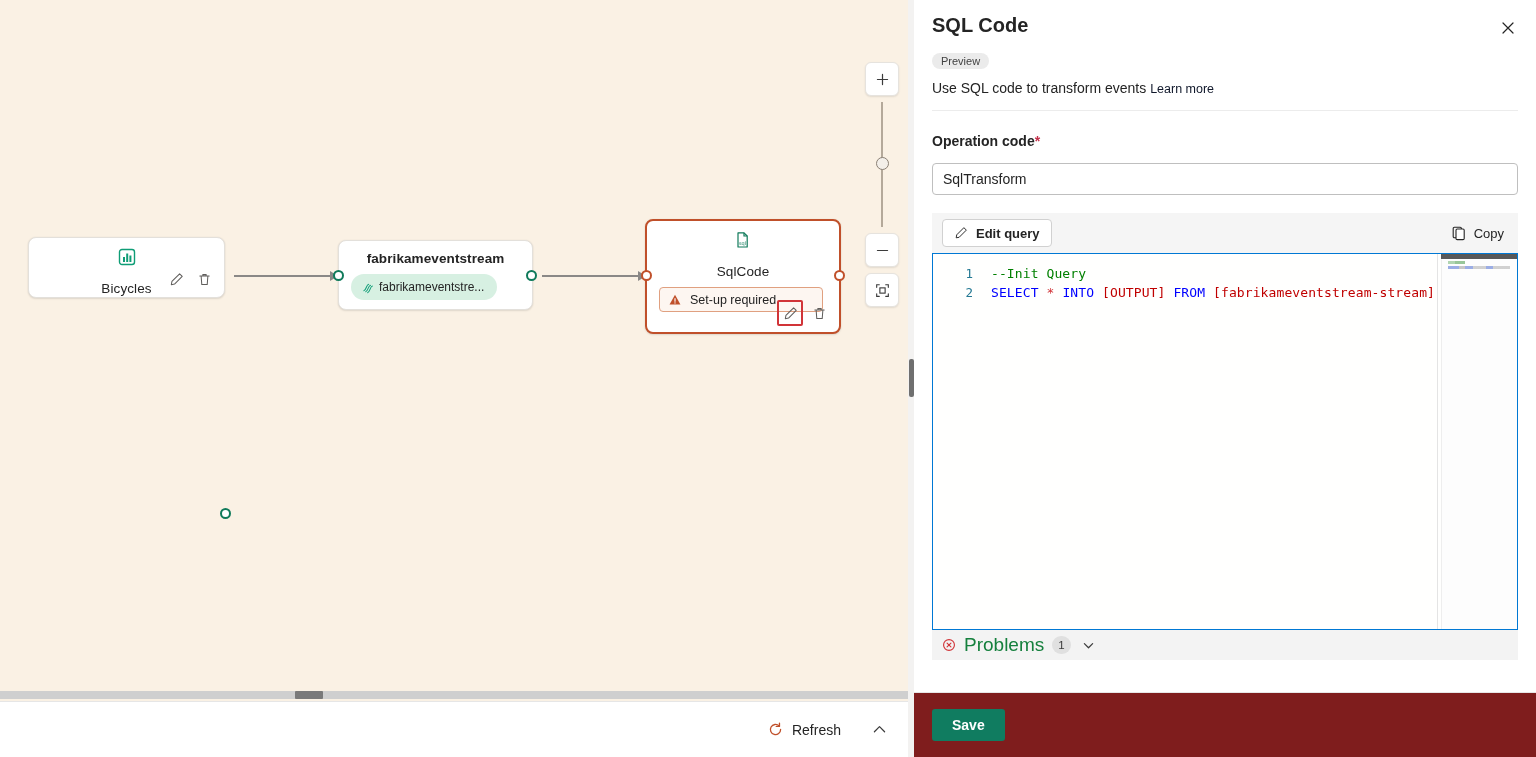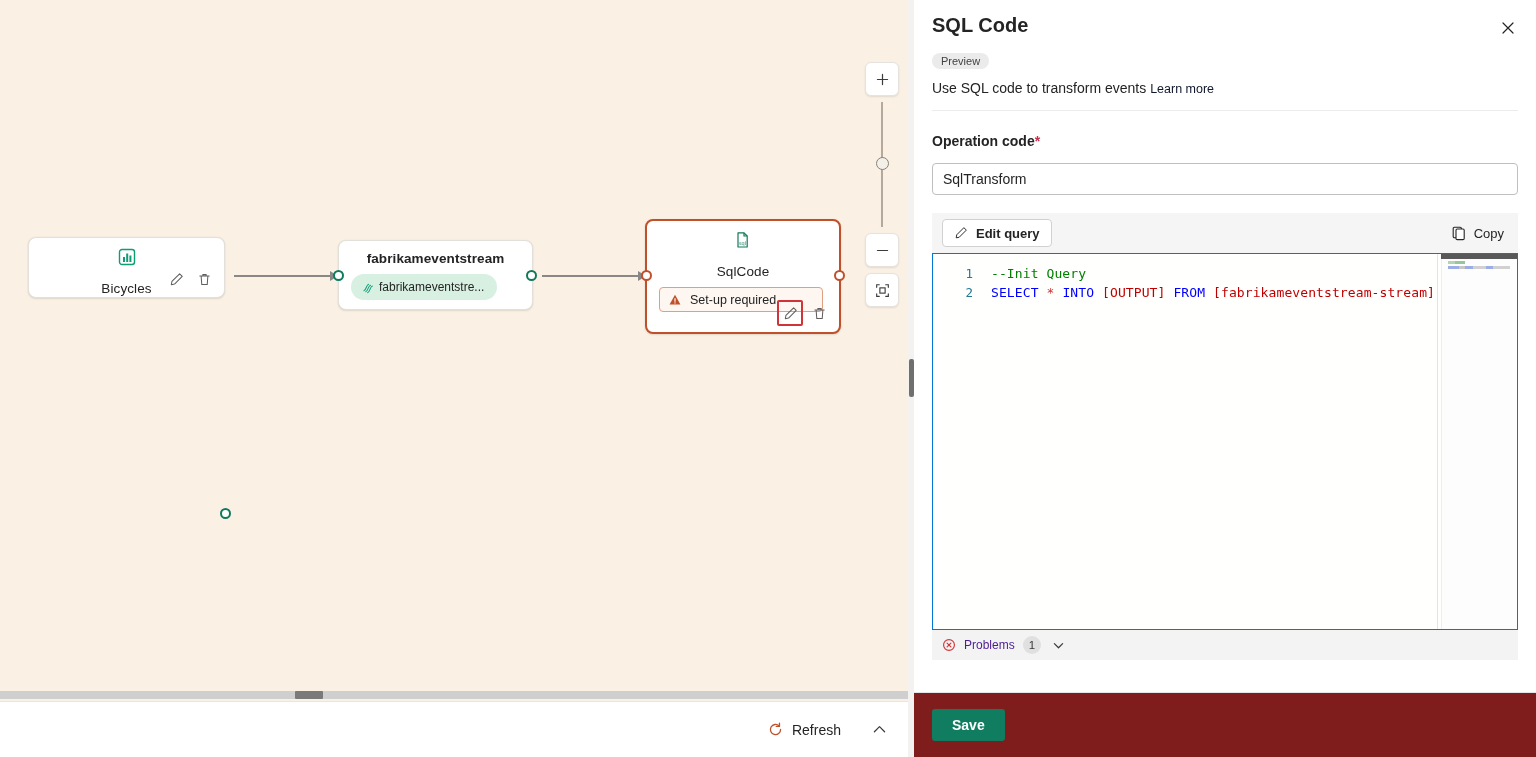--- a/index.html
+++ b/index.html
@@ -240,21 +240,21 @@
   #minimap-l2 {
     position: absolute; left: 6px; top: 12px; height: 3px; width: 62px;
     background: linear-gradient(90deg,#8a9fe0 0 18%,#bdbdbd 18% 28%,#8a9fe0 28% 40%,#c9c9c9 40% 62%,#8a9fe0 62% 72%,#c9c9c9 72% 100%);
     opacity: .85;
   }
 
   #problems-bar {
     width: 586px; height: 30px; background: #f3f3f3;
     display: flex; align-items: center; gap: 8px; padding: 0 10px;
   }
-  #problems-label { font-size: 12px; color: #4c1d95; }
+  #problems-label { font-size: 19px; color: #15803d; }
   #problems-count {
     background: #e0e0e0; border-radius: 9px; min-width: 18px; height: 18px;
     display: flex; align-items: center; justify-content: center;
     font-size: 11.5px; color: #3b3b3b; padding: 0 6px;
   }
   #problems-chevron {
     background: transparent; border: none; cursor: pointer; padding: 0 2px;
     display: flex; align-items: center;
   }
 

